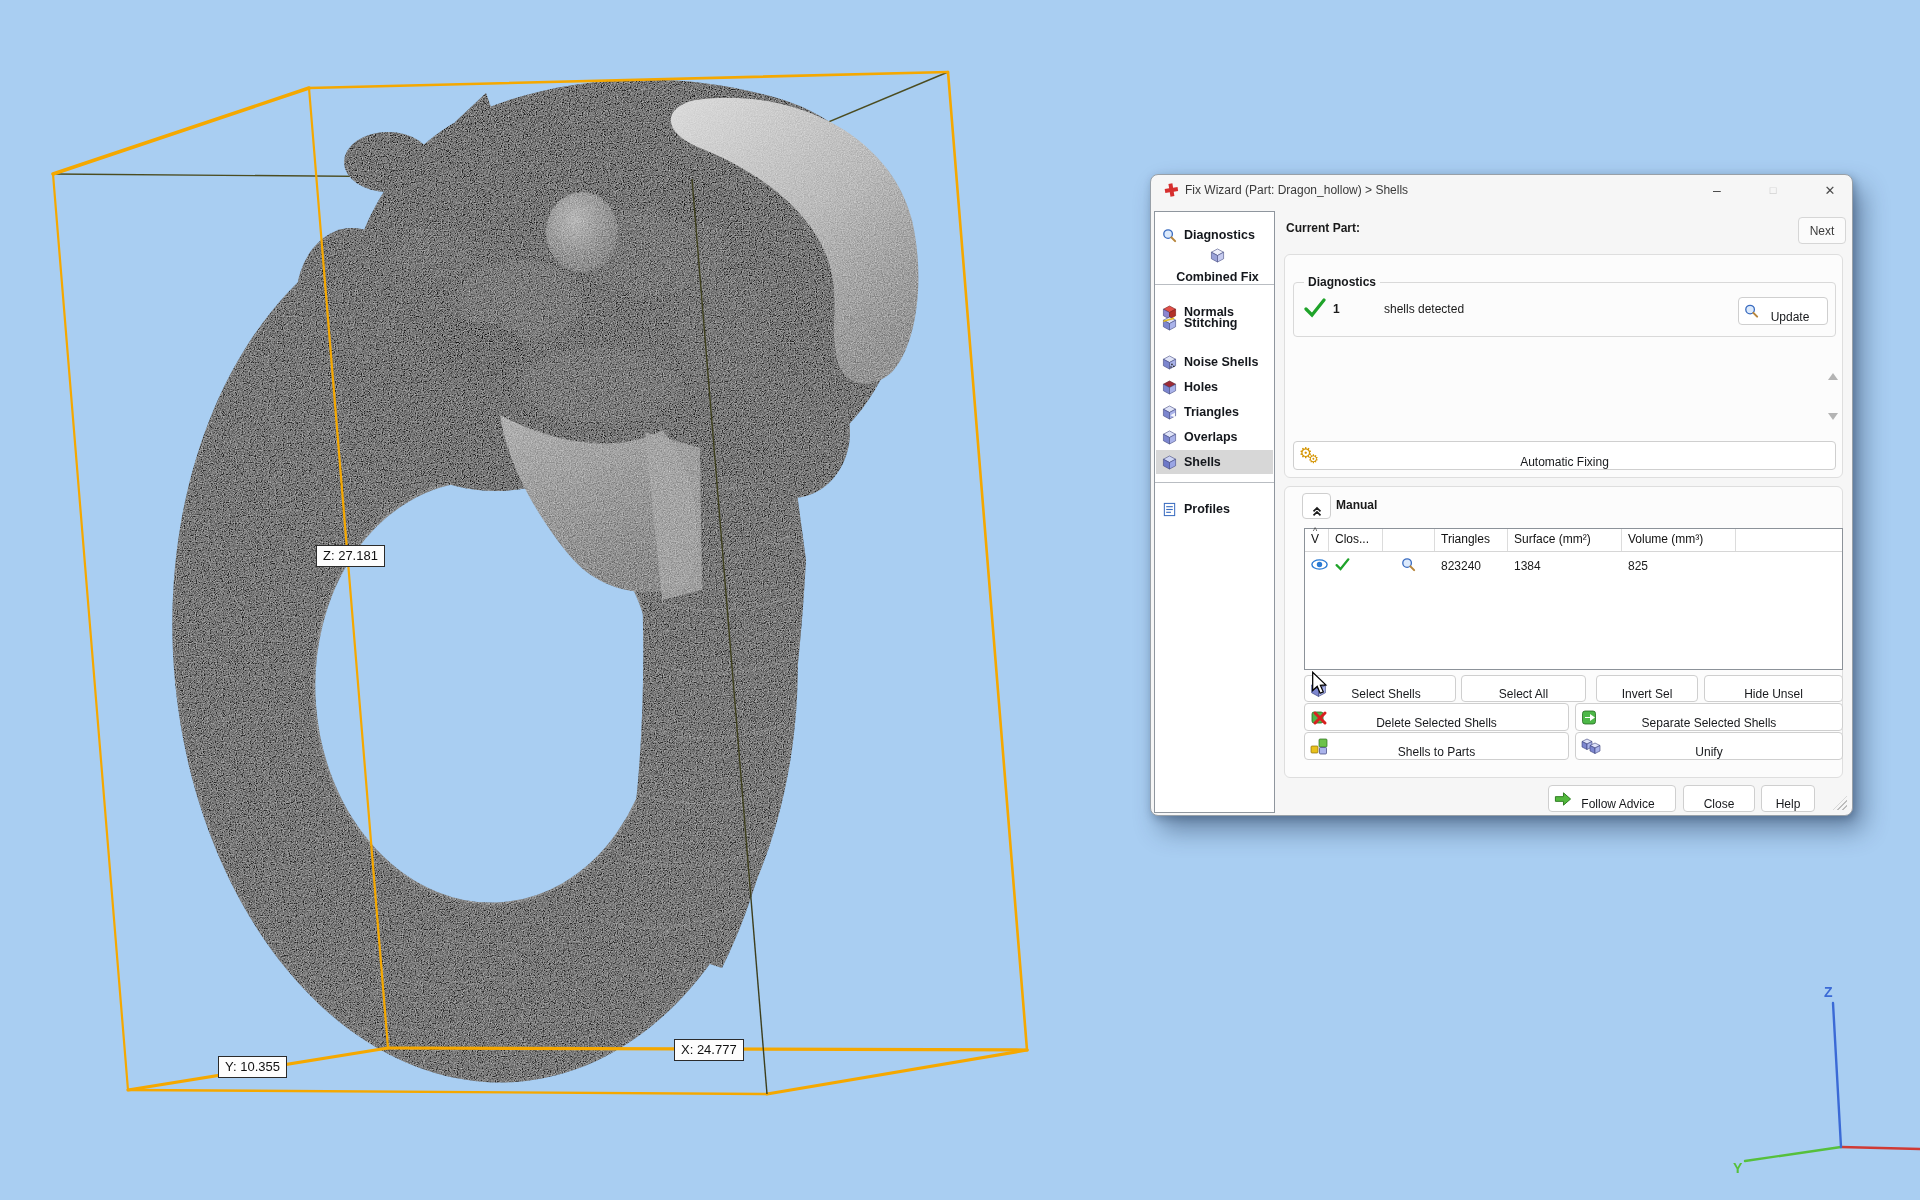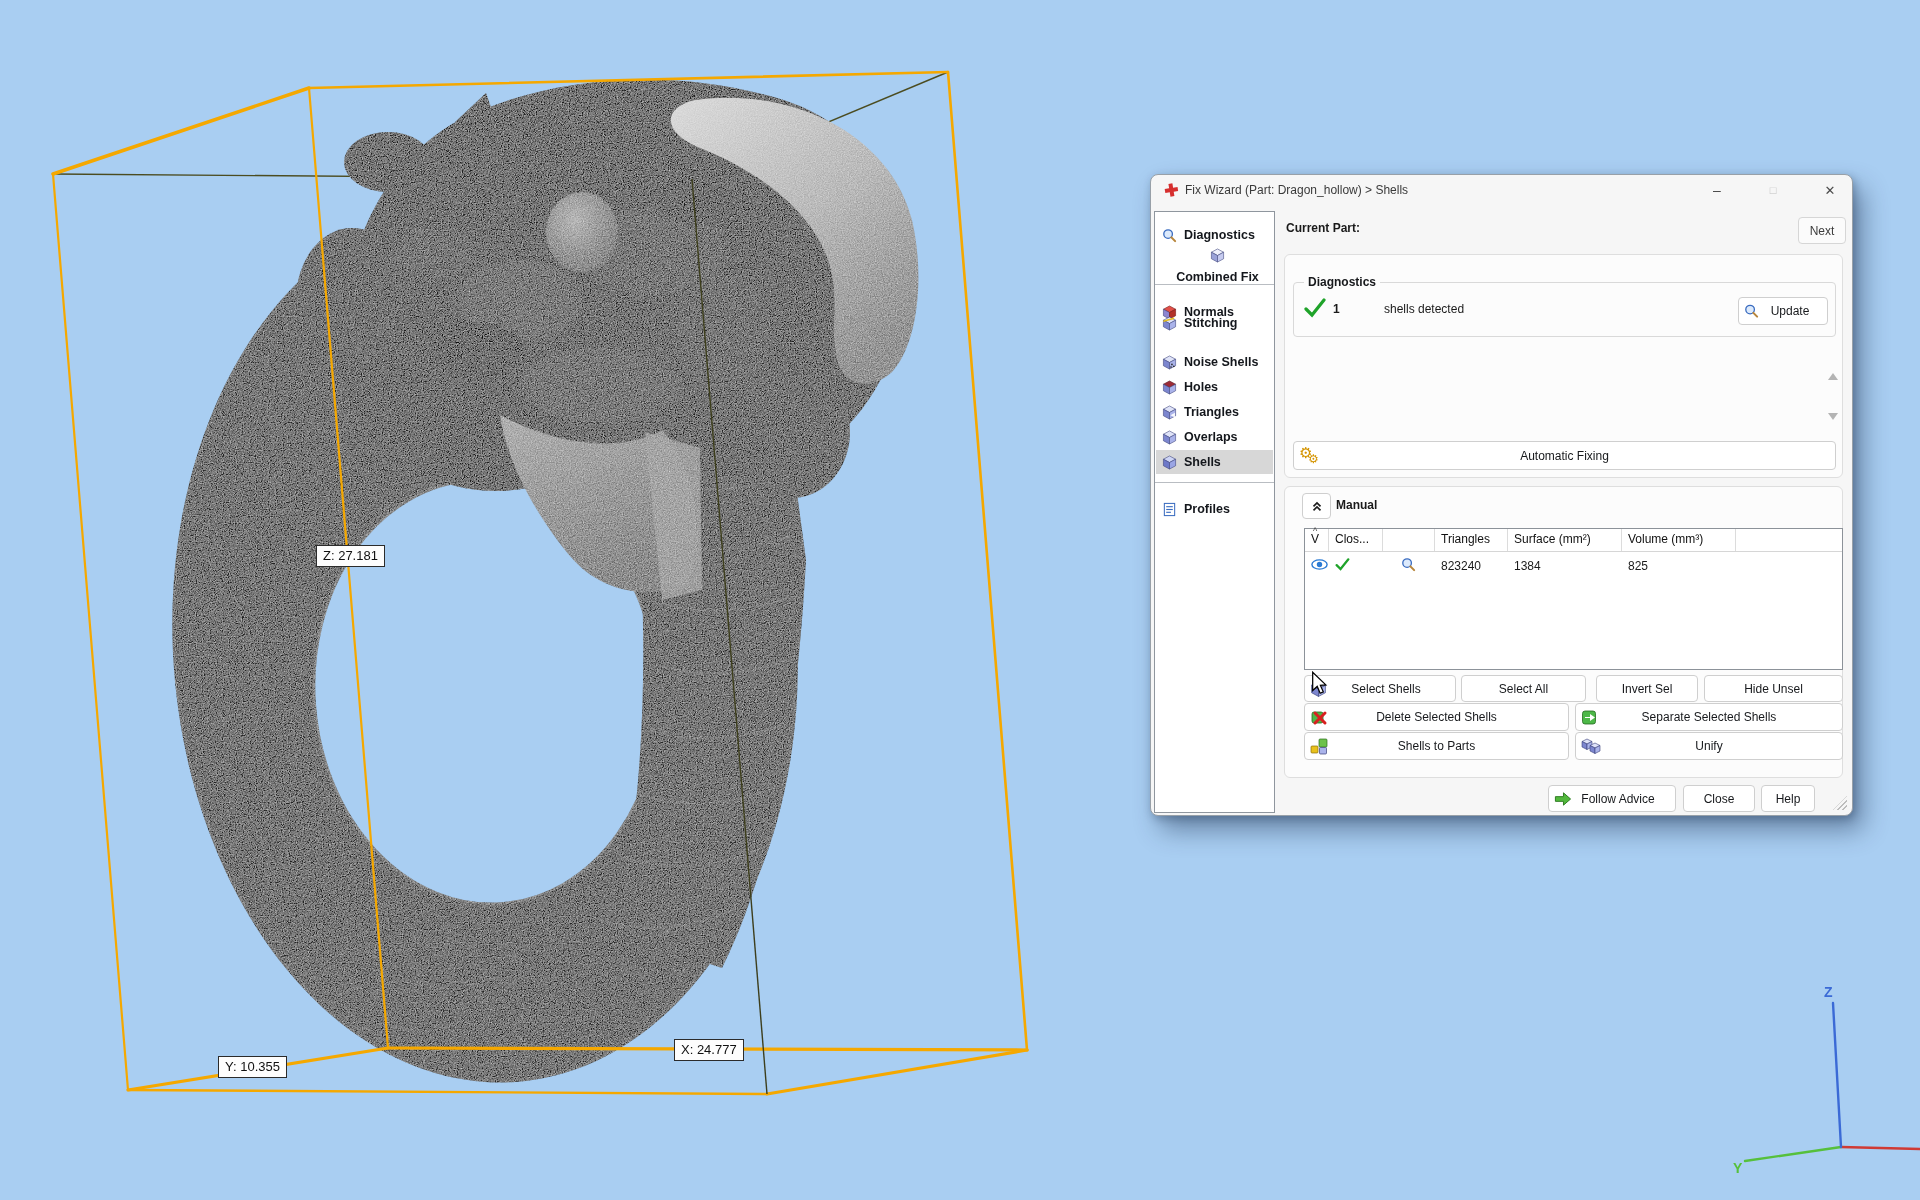--- a/index.html
+++ b/index.html
@@ -59,21 +59,21 @@
   .panel{
     position:absolute;left:133px;width:557px;background:#fcfcfc;
     border:1px solid #dedede;border-radius:6px;
   }
   .panel1{top:79px;height:222px;}
   .panel2{top:311px;height:290px;}
   .groupbox{position:absolute;border:1px solid #d9d9d9;border-radius:4px;}
   .legend{position:absolute;top:-8px;left:10px;background:#fcfcfc;padding:0 4px;font-weight:600;color:#17191c;}
   .btn{
     position:absolute;background:#fff;border:1px solid #cfcfcf;border-radius:4px;
-    display:flex;align-items:center;justify-content:center;color:#17191c;
+    display:flex;align-items:flex-end;justify-content:center;color:#17191c;
   }
   .btn .ic{position:absolute;left:5px;top:50%;transform:translateY(-50%);display:flex;}
   .scroll-arrow{position:absolute;width:0;height:0;border-left:5px solid transparent;border-right:5px solid transparent;}
   .scroll-arrow.up{border-bottom:7px solid #b4b4b4;}
   .scroll-arrow.down{border-top:7px solid #b4b4b4;}
   
   .shelltable{position:absolute;left:19px;top:41px;width:537px;height:140px;background:#fff;border:1px solid #8c9299;}
   .th-row{position:absolute;left:0;top:0;right:0;height:22px;border-bottom:1px solid #d6d6d6;display:flex;}
   .th{border-right:1px solid #dcdcdc;box-sizing:border-box;padding:3px 0 0 6px;font-size:12px;color:#111;position:relative;}
   .th .sort{position:absolute;left:8px;top:-3px;font-size:9px;color:#444;}

